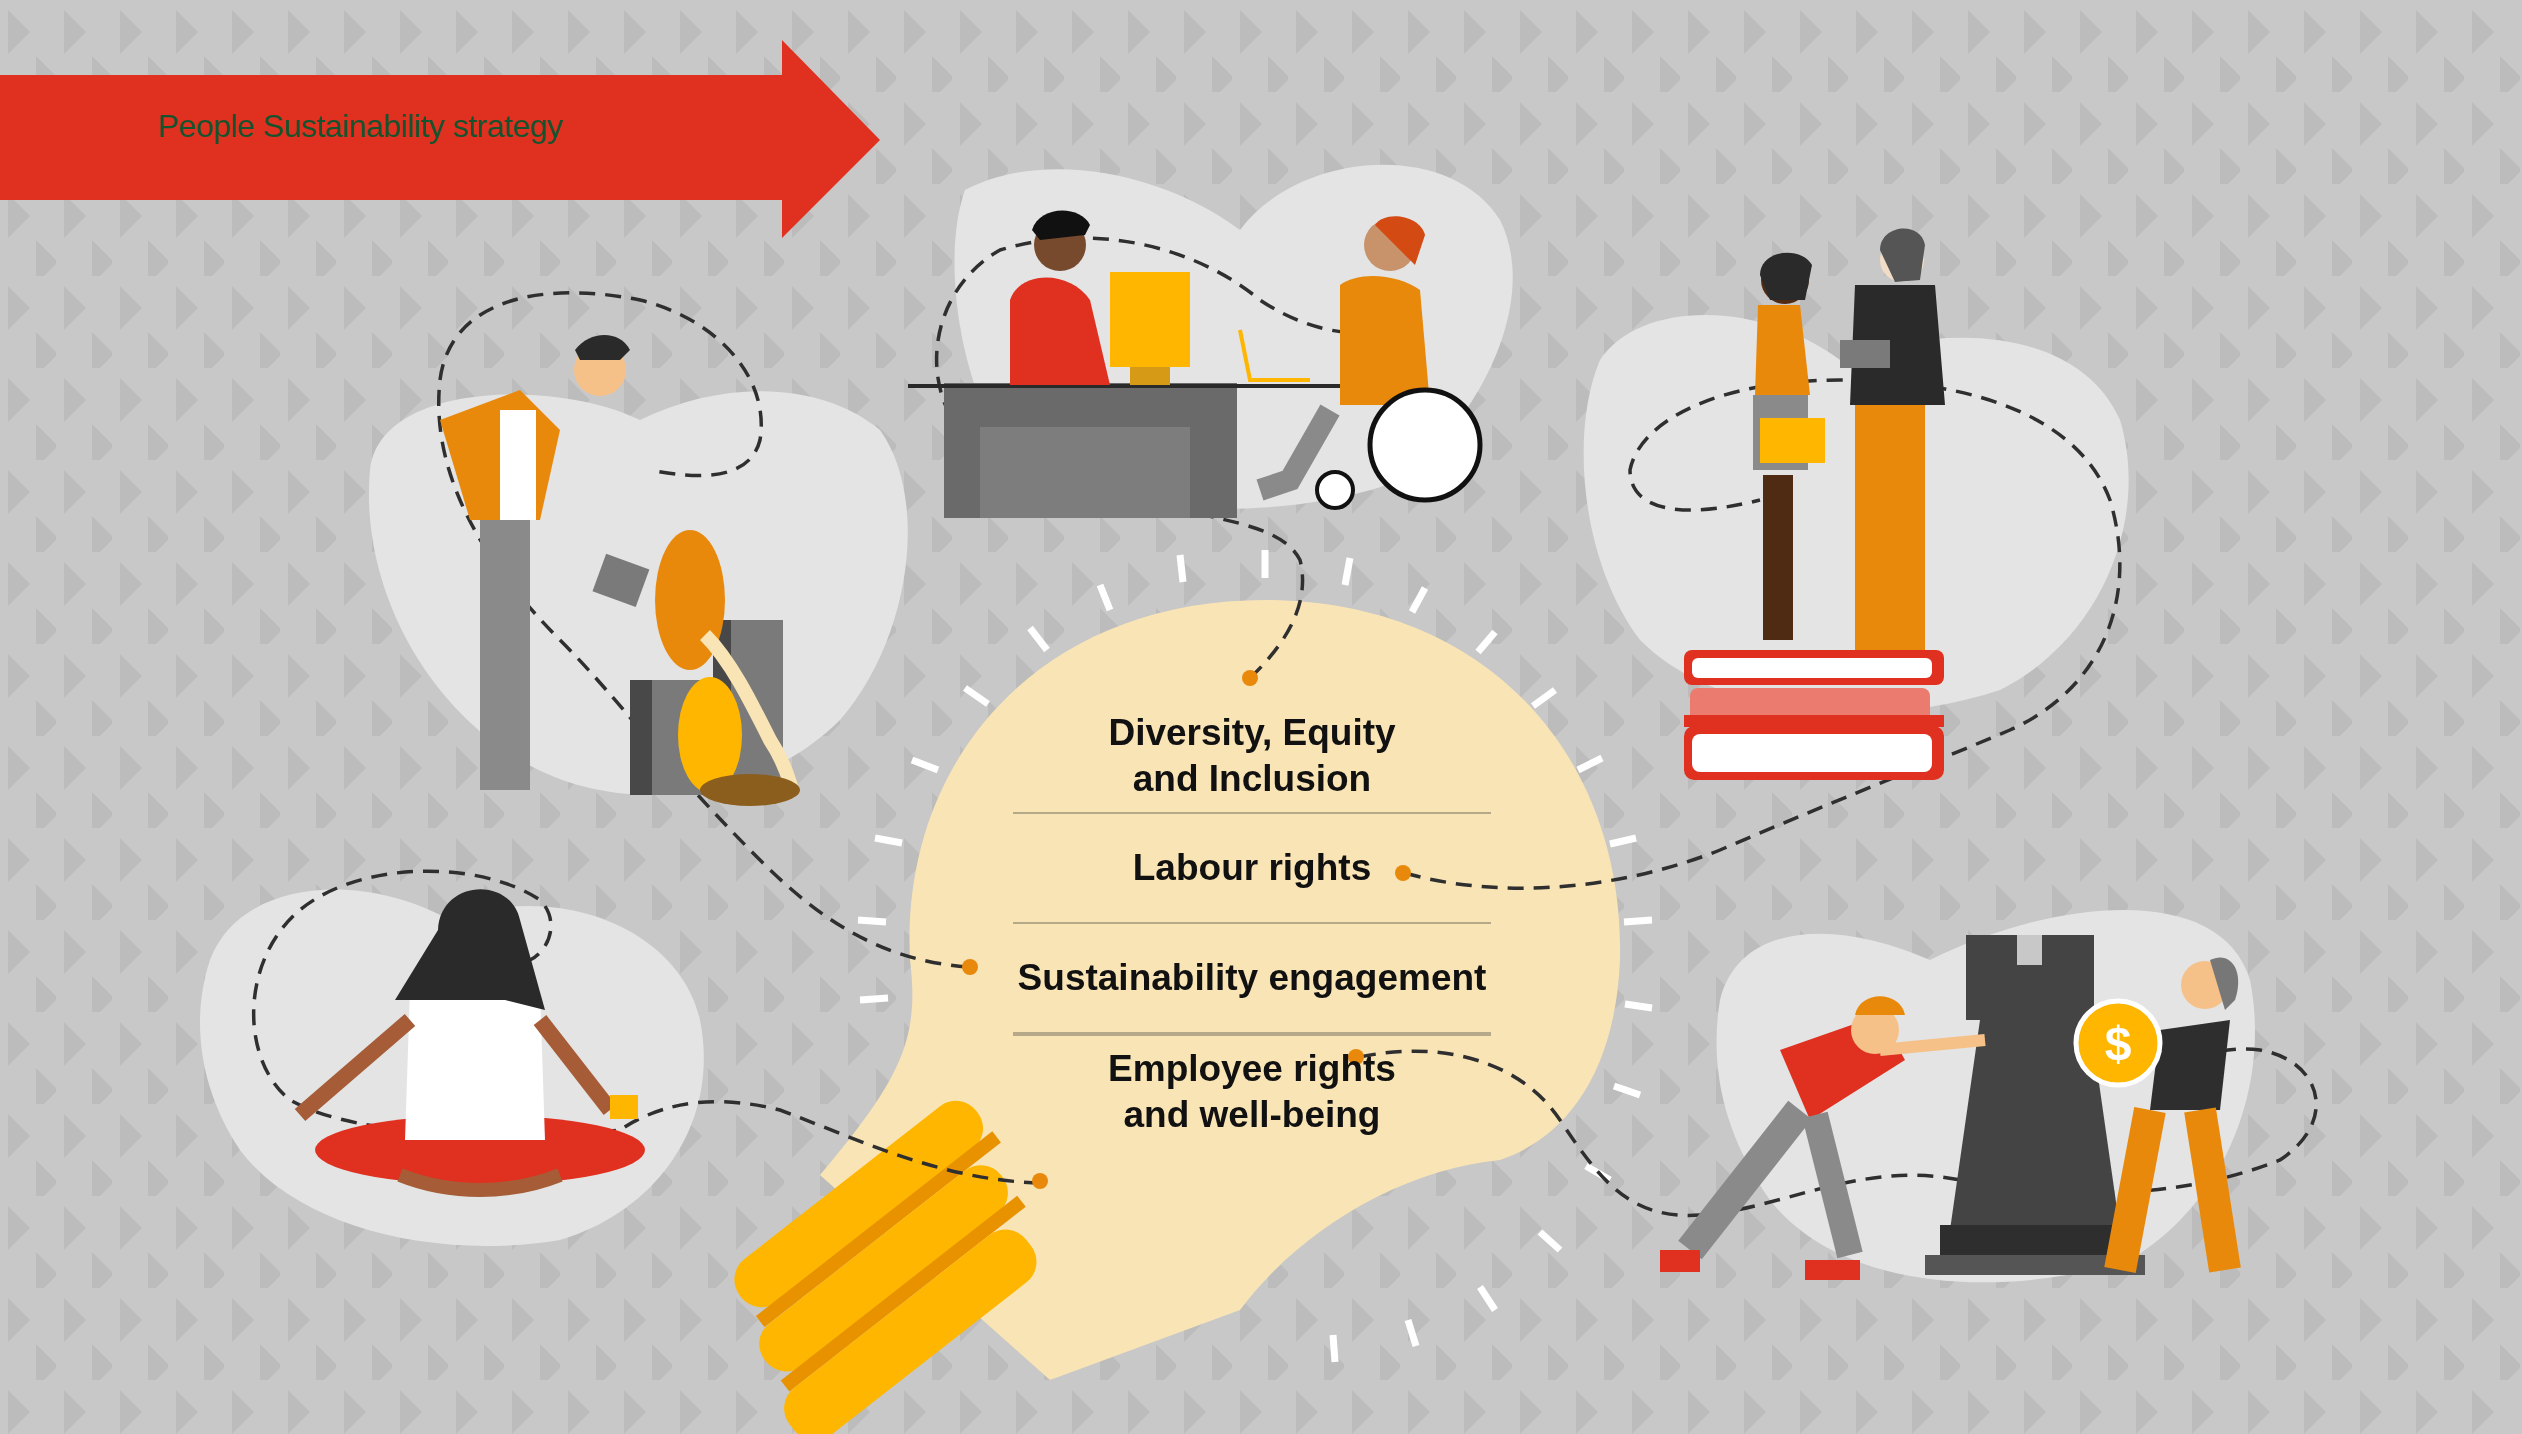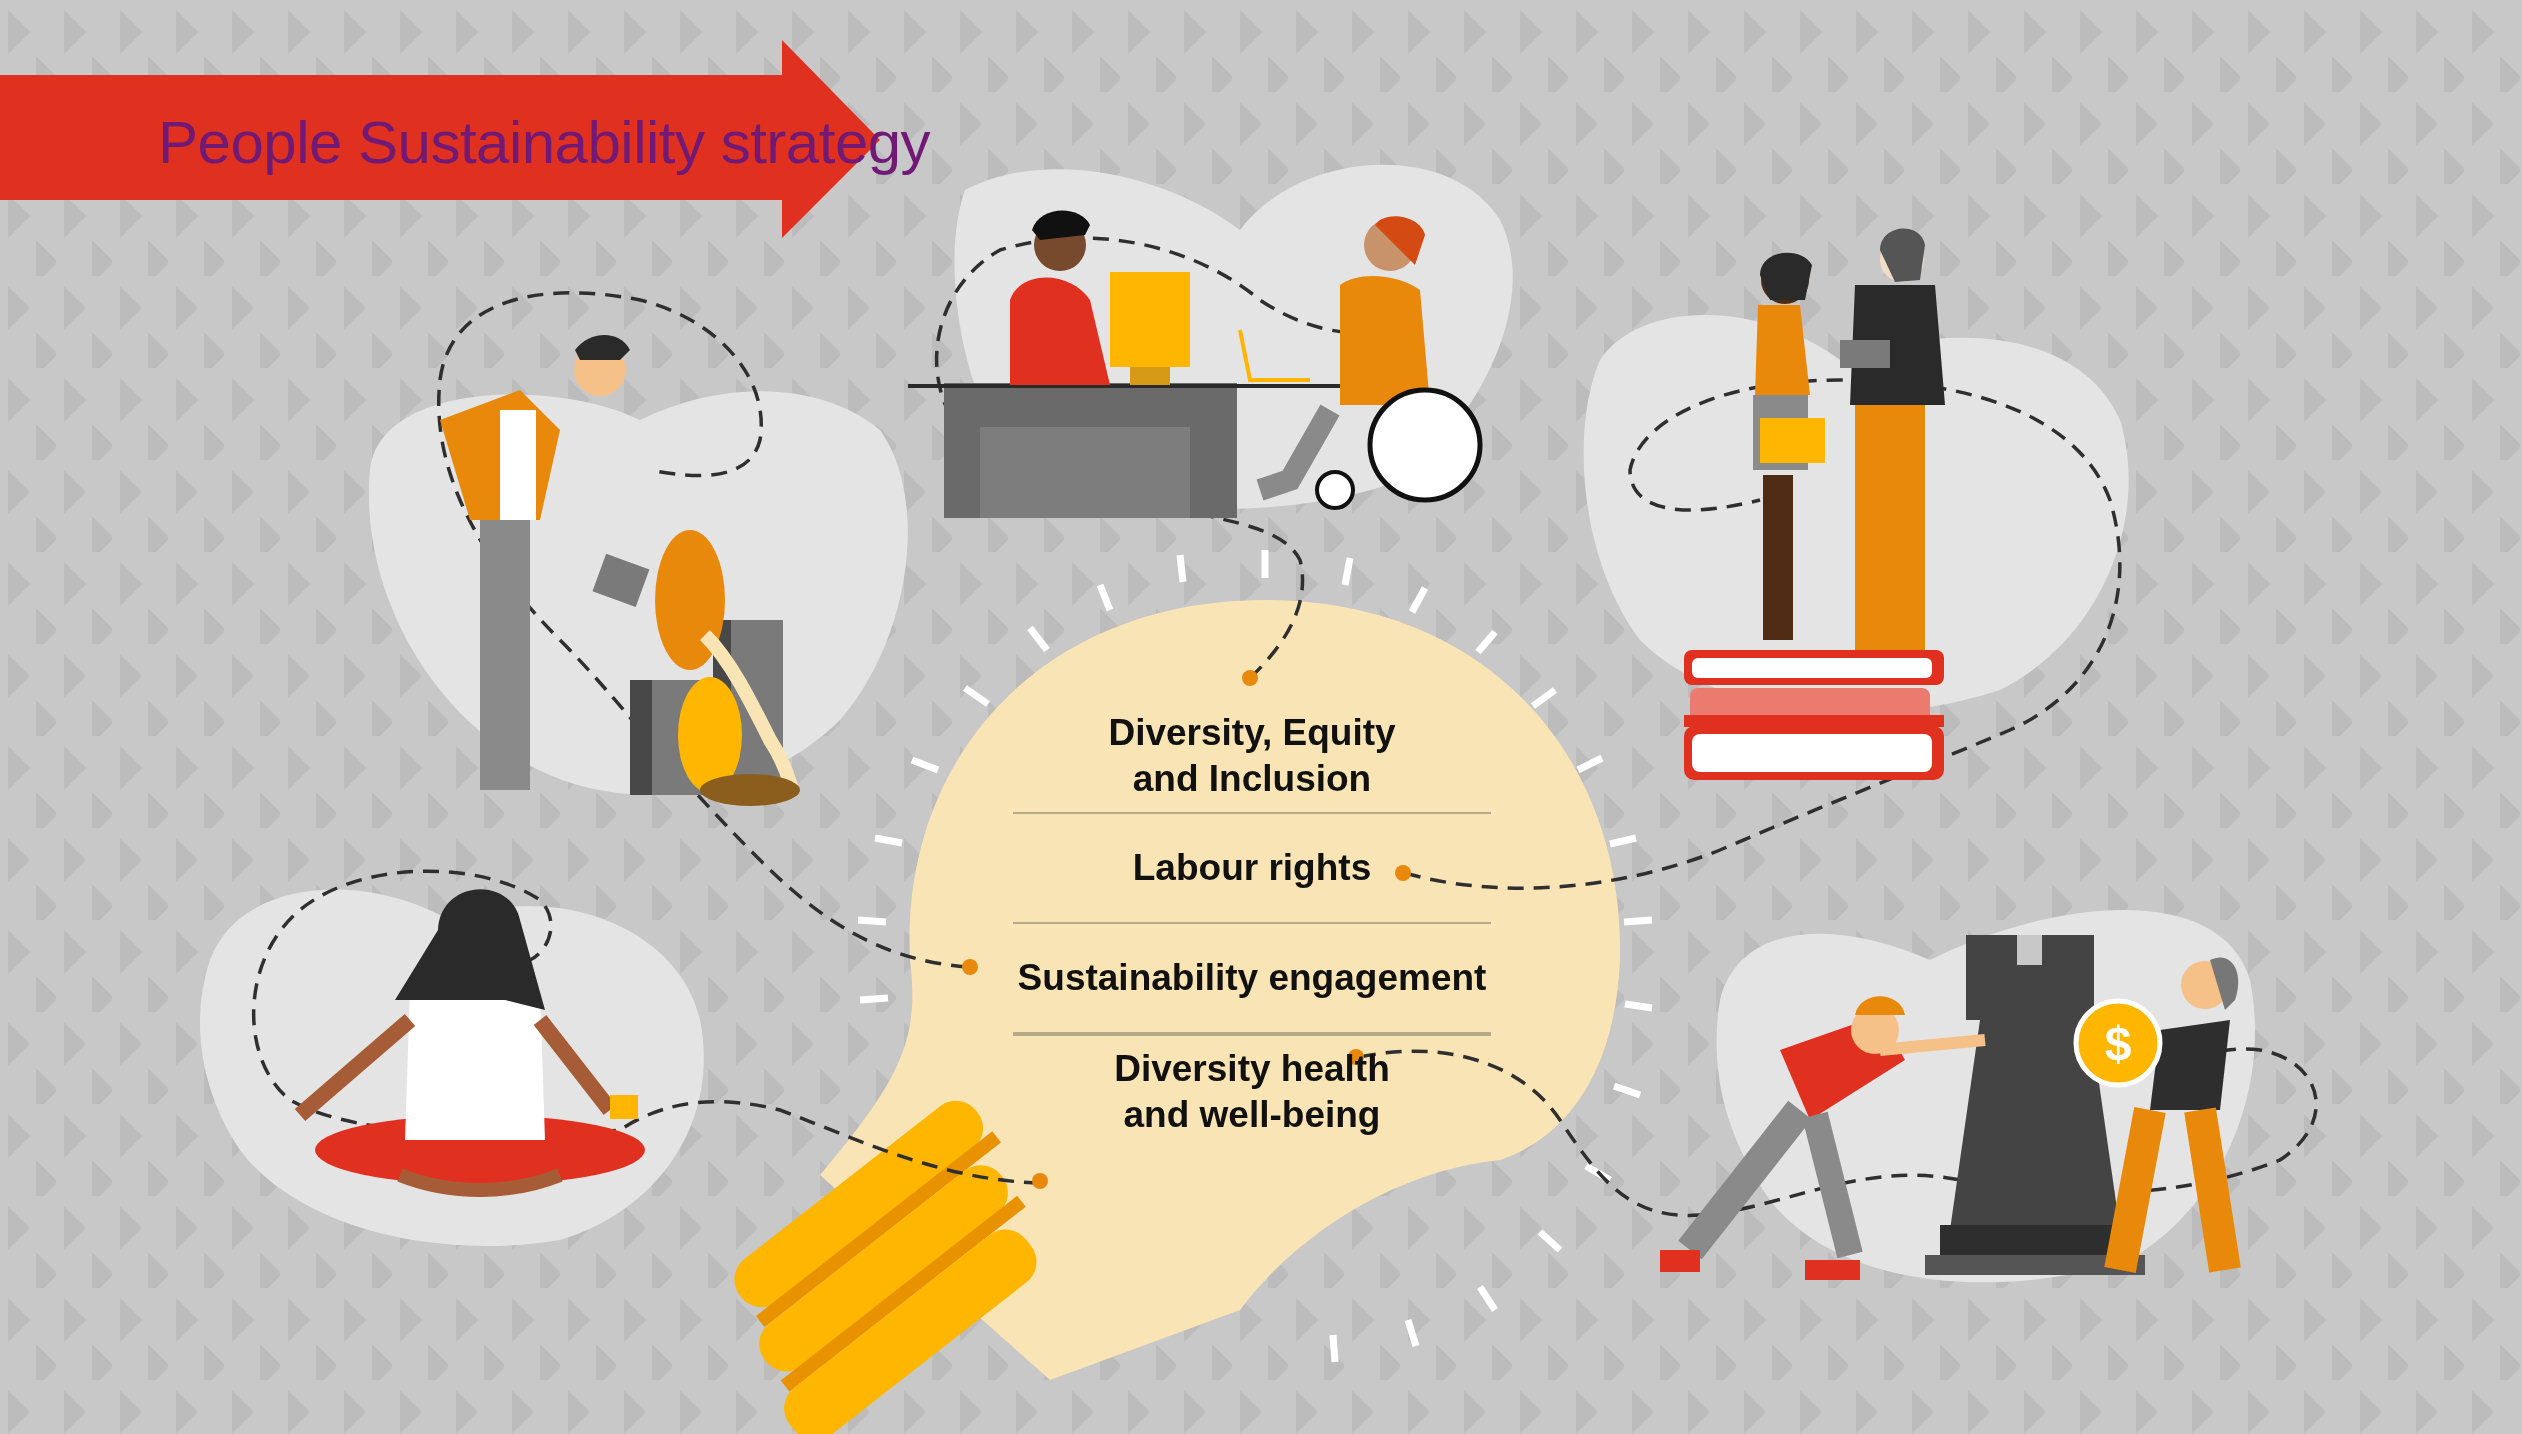--- a/index.html
+++ b/index.html
@@ -4,21 +4,21 @@
 <style>
   html,body{margin:0;padding:0;}
   body{width:2522px;height:1434px;overflow:hidden;position:relative;
     font-family:"Liberation Sans","DejaVu Sans",sans-serif;background:#c8c8c8;}
   .bg{position:absolute;inset:0;
     background-color:#c8c8c8;
     background-image:
       linear-gradient(60deg, transparent 48%, #bdbdbd 49%, #bdbdbd 51%, transparent 52%);
   }
   svg.scene{position:absolute;left:0;top:0;}
-  .banner-text{position:absolute;left:158px;top:108px;color:#701a75;font-size:60px;
+  .banner-text{position:absolute;left:158px;top:108px;color:#14532d;font-size:32px;
     letter-spacing:-0.5px;white-space:nowrap;}
   .items{position:absolute;left:1013px;top:700px;width:478px;}
   .item{text-align:center;color:#111;font-size:37px;line-height:46px;font-weight:bold;
     display:flex;align-items:center;justify-content:center;}
   .item.two{height:112px;}
   .item.one{height:108px;}
   .divider{height:2px;background:#b5a98a;}
 </style>
 </head>
 <body>
@@ -212,17 +212,17 @@
     <span>Labour rights</span>
   </div>
   <div class="divider"></div>
   <div class="item one">
     <span>Sustainability engagement</span>
   </div>
   <div class="divider"></div>
   <div class="divider"></div>
   <div class="item two">
     <div>
-      <div>Diversity health</div>
+      <div>Employee rights</div>
       <div>and well-being</div>
     </div>
   </div>
 </div>
 
 </body></html>

